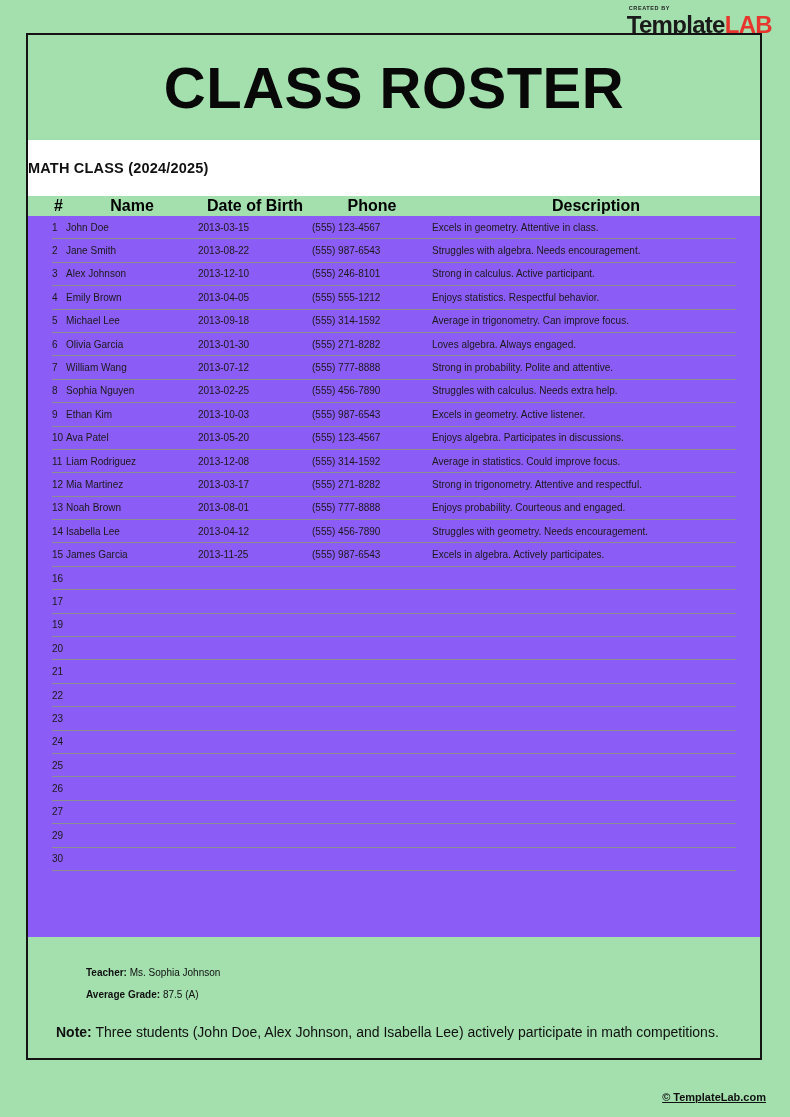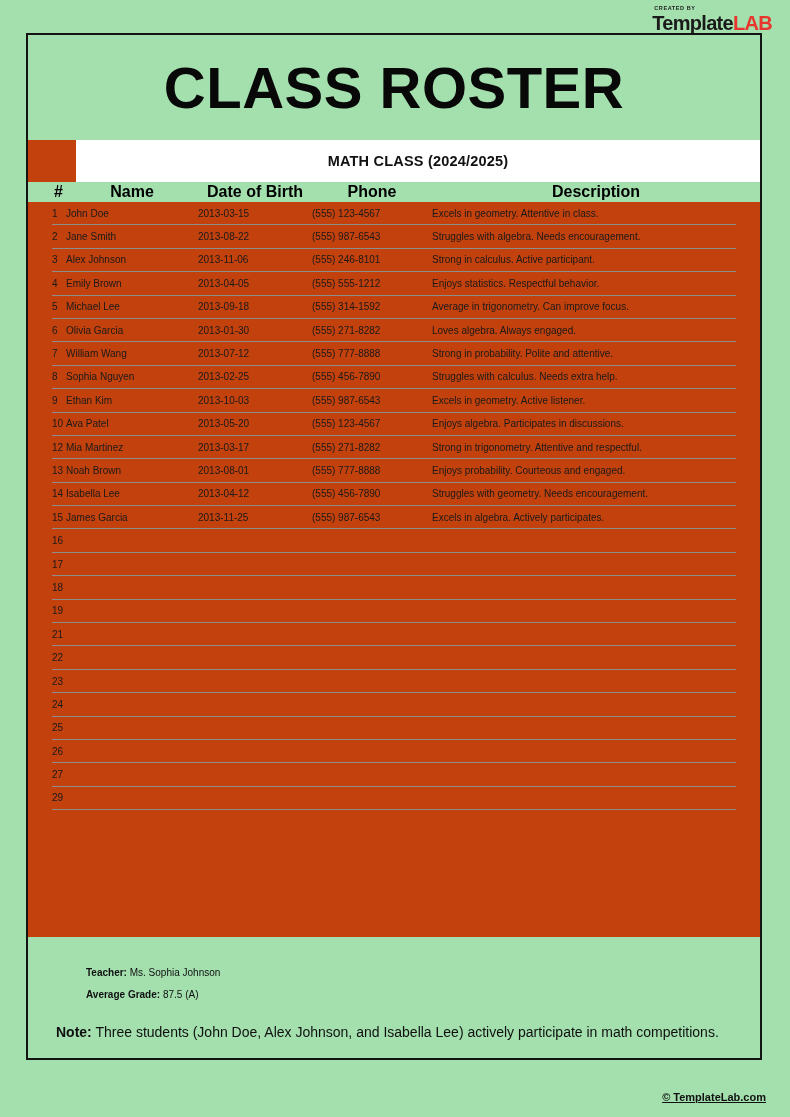--- a/index.html
+++ b/index.html
@@ -26,36 +26,36 @@
   .brand-created {
     font-size: 5.5px;
     font-weight: bold;
     letter-spacing: 0.6px;
     color: #222;
     text-align: left;
     margin-left: 2px;
     margin-bottom: 1px;
   }
   .brand-name {
-    font-size: 20px;
+    font-size: 24px;
     font-weight: bold;
     letter-spacing: -0.7px;
     color: #1a1a1a;
   }
   .brand-name .lab { color: #e8352d; }
 
   
   .sheet {
     position: absolute;
     left: 26px;
     top: 33px;
     width: 736px;
     height: 1027px;
     border: 2px solid #141414;
-    background: #c2410c;
+    background: #8b5cf6;
     box-sizing: border-box;
     overflow: hidden;
   }
 
   
   .title-band {
     background: #a3e0ae;
     height: 105px;
     display: flex;
     align-items: center;
@@ -65,25 +65,24 @@
     font-size: 58px;
     font-weight: bold;
     letter-spacing: 0.5px;
     color: #080808;
     font-family: "Liberation Sans", sans-serif;
   }
 
   
   .subtitle-wrap {
     background: #ffffff;
-    height: 42px;
+    height: 56px;
     display: flex;
     align-items: center;
-    justify-content: center;
-    margin-left: 48px;
+    justify-content: flex-start;
   }
   .subtitle-text {
     font-size: 14.5px;
     font-weight: bold;
     color: #111;
     letter-spacing: 0.2px;
   }
 
   
   .roster {
@@ -230,21 +229,21 @@
           <tr>
             <td>2</td>
             <td>Jane Smith</td>
             <td>2013-08-22</td>
             <td>(555) 987-6543</td>
             <td>Struggles with algebra. Needs encouragement.</td>
           </tr>
           <tr>
             <td>3</td>
             <td>Alex Johnson</td>
-            <td>2013-11-06</td>
+            <td>2013-12-10</td>
             <td>(555) 246-8101</td>
             <td>Strong in calculus. Active participant.</td>
           </tr>
           <tr>
             <td>4</td>
             <td>Emily Brown</td>
             <td>2013-04-05</td>
             <td>(555) 555-1212</td>
             <td>Enjoys statistics. Respectful behavior.</td>
           </tr>
@@ -284,20 +283,27 @@
             <td> Excels in geometry. Active listener.</td>
           </tr>
           <tr>
             <td>10</td>
             <td>Ava Patel</td>
             <td>2013-05-20</td>
             <td>(555) 123-4567</td>
             <td>Enjoys algebra. Participates in discussions.</td>
           </tr>
           <tr>
+            <td>11</td>
+            <td>Liam Rodriguez</td>
+            <td>2013-12-08</td>
+            <td>(555) 314-1592</td>
+            <td>Average in statistics. Could improve focus.</td>
+          </tr>
+          <tr>
             <td>12</td>
             <td>Mia Martinez</td>
             <td>2013-03-17</td>
             <td>(555) 271-8282</td>
             <td>Strong in trigonometry. Attentive and respectful.</td>
           </tr>
           <tr>
             <td>13</td>
             <td>Noah Brown</td>
             <td>2013-08-01</td>
@@ -326,34 +332,34 @@
             <td></td>
           </tr>
           <tr>
             <td>17</td>
             <td></td>
             <td></td>
             <td></td>
             <td></td>
           </tr>
           <tr>
-            <td>18</td>
-            <td></td>
-            <td></td>
-            <td></td>
-            <td></td>
-          </tr>
-          <tr>
             <td>19</td>
             <td></td>
             <td></td>
             <td></td>
             <td></td>
           </tr>
           <tr>
+            <td>20</td>
+            <td></td>
+            <td></td>
+            <td></td>
+            <td></td>
+          </tr>
+          <tr>
             <td>21</td>
             <td></td>
             <td></td>
             <td></td>
             <td></td>
           </tr>
           <tr>
             <td>22</td>
             <td></td>
             <td></td>
@@ -390,20 +396,27 @@
           </tr>
           <tr>
             <td>27</td>
             <td></td>
             <td></td>
             <td></td>
             <td></td>
           </tr>
           <tr>
             <td>29</td>
+            <td></td>
+            <td></td>
+            <td></td>
+            <td></td>
+          </tr>
+          <tr>
+            <td>30</td>
             <td></td>
             <td></td>
             <td></td>
             <td></td>
           </tr>
         </tbody>
     </table>
   </div>
 
   <div class="footer">

